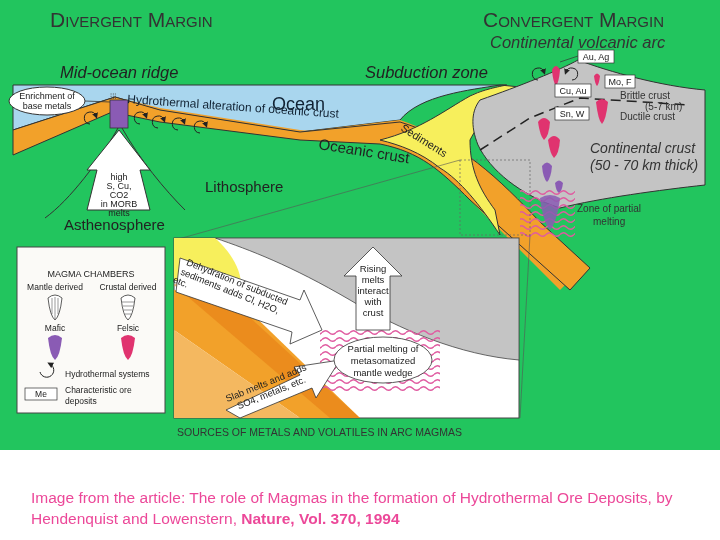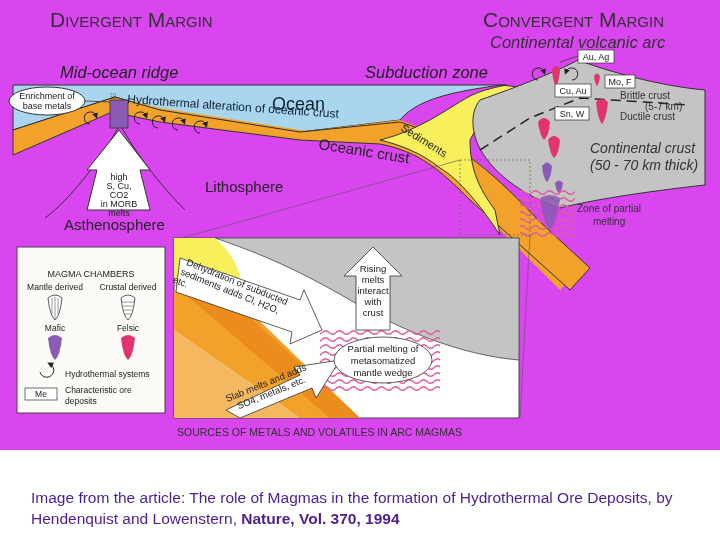--- a/index.html
+++ b/index.html
@@ -1,19 +1,19 @@
 <!DOCTYPE html>
 <html><head>
 <meta charset="utf-8">
 <style>
   html,body{margin:0;padding:0;background:#ffffff;}
   body{width:720px;height:540px;position:relative;overflow:hidden;font-family:"Liberation Sans",sans-serif;}
-  .figure{position:absolute;left:0;top:0;width:720px;height:450px;background:#d946ef;}
+  .figure{position:absolute;left:0;top:0;width:720px;height:450px;background:#22c55e;}
   svg text{font-family:"Liberation Sans",sans-serif;}
-  .caption{position:absolute;left:31px;top:487px;width:670px;font-size:15.5px;line-height:21px;color:#4c1d95;font-family:"Liberation Sans",sans-serif;}
+  .caption{position:absolute;left:31px;top:487px;width:670px;font-size:15.5px;line-height:21px;color:#ec4899;font-family:"Liberation Sans",sans-serif;}
   .caption b{font-weight:bold;}
 </style>
 </head>
 <body>
 
 <div class="figure">
 <svg width="720" height="450" viewBox="0 0 720 450" xmlns="http://www.w3.org/2000/svg">
   <defs>
     <pattern id="wavy" width="14" height="7" patternUnits="userSpaceOnUse">
       <path d="M0 3.5 Q3.5 0 7 3.5 T14 3.5" fill="none" stroke="#e05aa0" stroke-width="1.4"></path>

